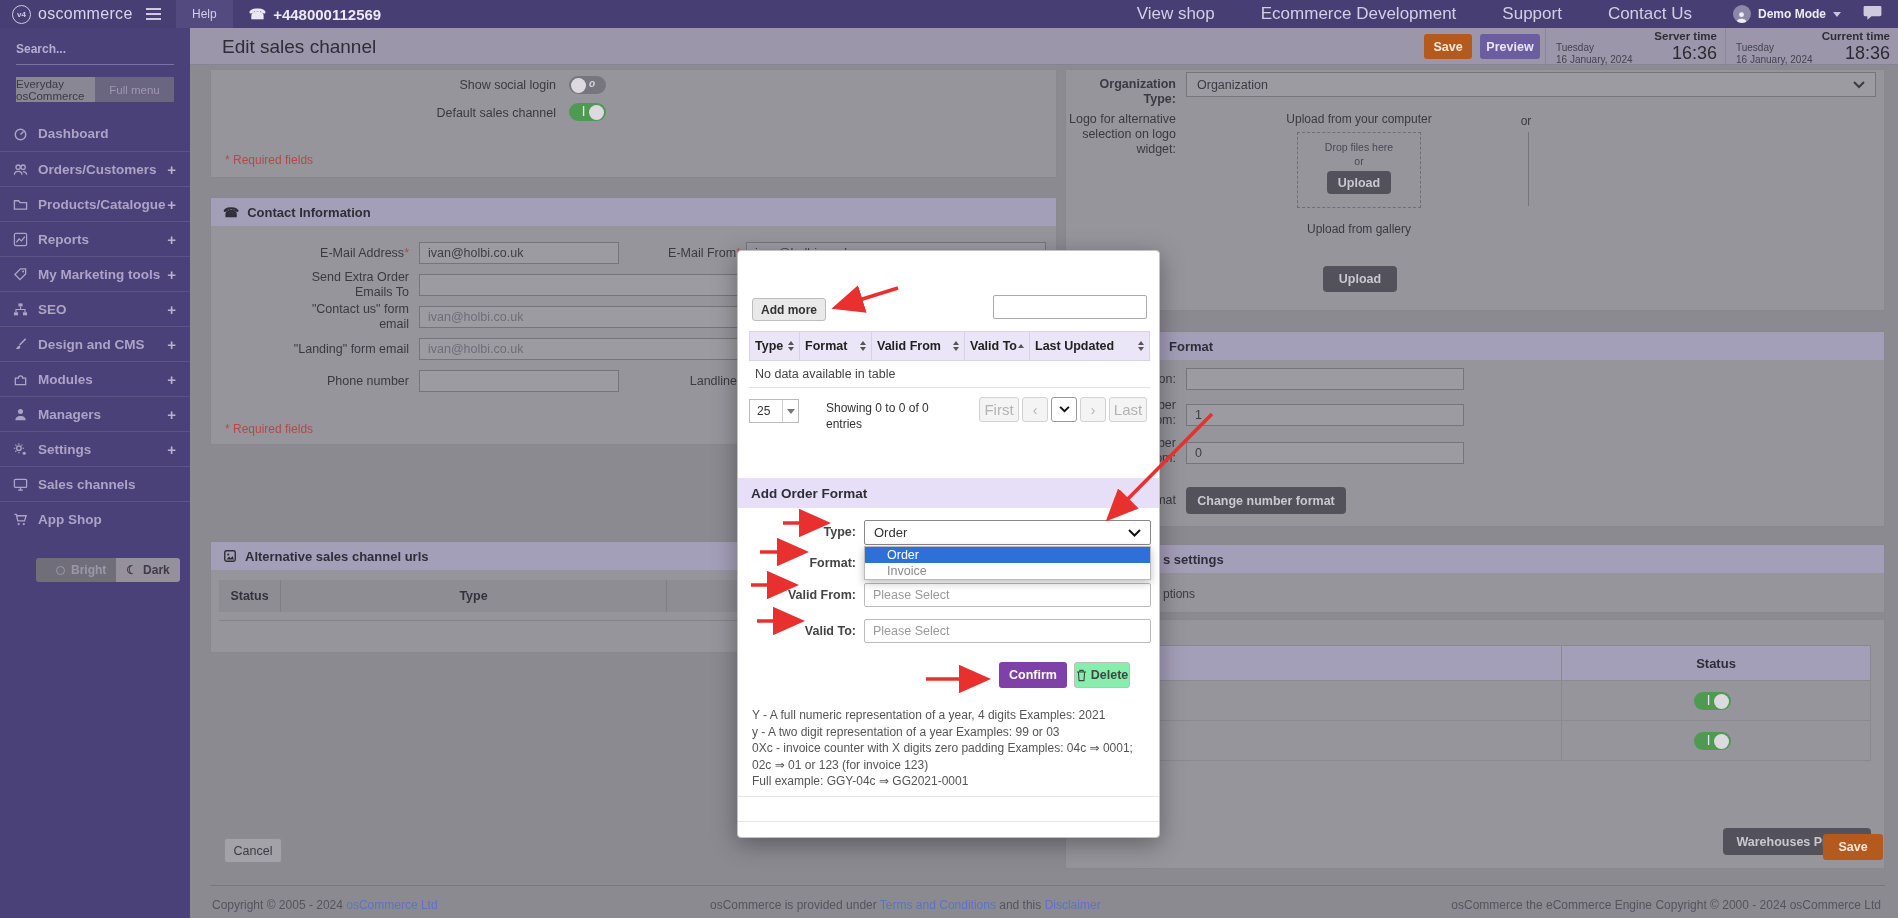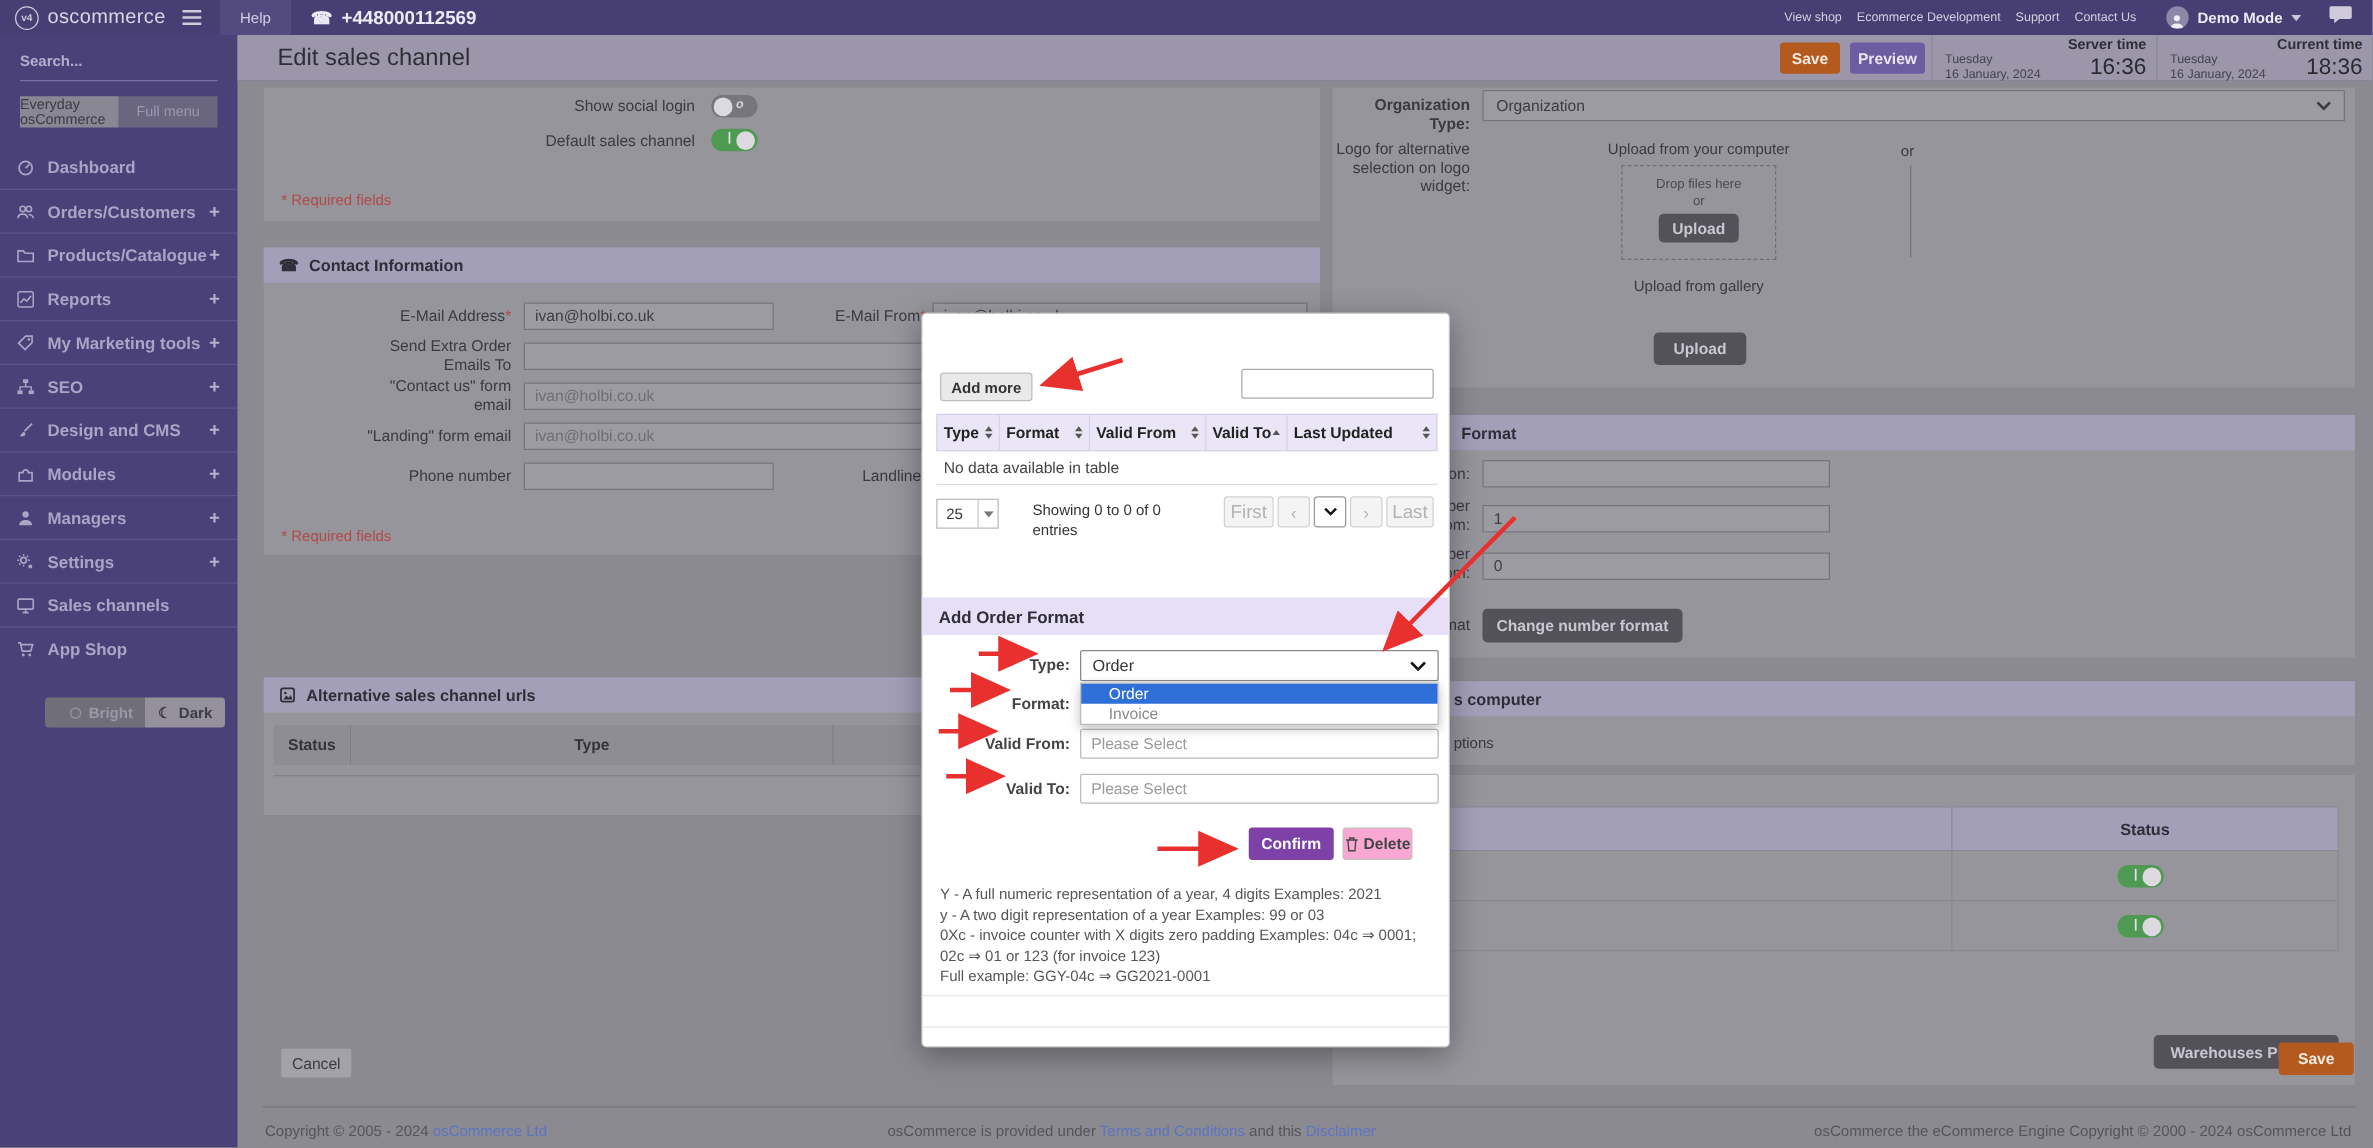--- a/index.html
+++ b/index.html
@@ -11,21 +11,21 @@
   .topbar { position:absolute; left:0; top:0; width:1898px; height:28px; background:#473e73; display:flex; align-items:center; color:#d3cfe2; z-index:3; }
   .brand { width:162px; display:flex; align-items:center; padding-left:12px; gap:7px; }
   .logo-badge { width:19px; height:19px; border:1.6px solid #cfcbdd; border-radius:50%; display:flex; align-items:center; justify-content:center; font-size:8px; color:#cfcbdd; font-weight:bold; }
   .brand-name { font-size:16px; letter-spacing:.3px; color:#dad6e8; }
   .burger { display:flex; flex-direction:column; gap:3px; margin-left:6px; cursor:pointer; }
   .burger i { display:block; width:15px; height:2px; background:#cfcbdd; }
   .help-block { height:28px; padding:0 16px; background:#534a80; display:flex; align-items:center; font-size:12px; margin-left:14px; cursor:pointer; }
   .phone { display:flex; align-items:center; gap:7px; margin-left:16px; font-size:15px; font-weight:bold; color:#ece9f4; }
   .phone .glyph { font-size:14px; }
   .top-spacer { flex:1; }
-  .top-link { font-size:10px; margin:0 6px; cursor:pointer; white-space:nowrap; }
+  .top-link { font-size:17px; margin:0 23px; cursor:pointer; white-space:nowrap; }
   .userbox { display:flex; align-items:center; gap:7px; margin:0 12px 0 18px; cursor:pointer; }
   .avatar { width:18px; height:18px; border-radius:50%; background:#8d87a8; display:flex; align-items:flex-end; justify-content:center; overflow:hidden; }
   .user-name { font-size:12px; font-weight:bold; color:#eceaf4; }
   .caret-dn { width:0; height:0; border-left:4px solid transparent; border-right:4px solid transparent; border-top:5px solid #c9c5da; }
   .chat { margin:0 16px 0 10px; cursor:pointer; }
 
   
   .sidebar { position:absolute; left:0; top:28px; width:190px; height:890px; background:#4a4178; z-index:2; color:#aba4c6; }
   .search-row { display:flex; align-items:center; margin:14px 16px 0 16px; border-bottom:1px solid #7a72a3; padding-bottom:8px; }
   .search-row input { flex:1; background:transparent; border:none; outline:none; color:#b5aed0; font-weight:bold; font-size:12px; font-family:"Liberation Sans",sans-serif; }
@@ -114,21 +114,21 @@
   .m-band { position:absolute; left:0; top:227px; width:421px; height:30px; background:#e6dff7; display:flex; align-items:center; padding-left:13px; font-size:13.5px; font-weight:bold; color:#2f2f38; }
   .m-lbl { position:absolute; width:110px; text-align:right; font-size:12.5px; font-weight:bold; color:#444; }
   .m-select { position:absolute; left:126px; width:287px; height:25px; background:#fff; border:1px solid #888; border-radius:2px; display:flex; align-items:center; justify-content:space-between; padding:0 9px; font-size:13px; color:#333; cursor:pointer; }
   .m-options { position:absolute; left:126px; top:295px; width:287px; background:#fff; border:1px solid #bbb; box-shadow:0 3px 8px rgba(0,0,0,.25); z-index:5; }
   .m-opt { height:16px; display:flex; align-items:center; padding-left:22px; font-size:12.5px; cursor:pointer; }
   .m-opt.sel { background:#2e6fd8; color:#fff; }
   .m-opt.plain { color:#8a8a8a; }
   .m-input { position:absolute; left:126px; width:287px; height:24px; border:1px solid #bbb; border-radius:2px; padding:0 8px; font-size:12.5px; font-family:"Liberation Sans",sans-serif; color:#333; }
   .m-input::placeholder { color:#9a9a9a; }
   .confirm-btn { position:absolute; left:261px; top:411px; width:68px; height:26px; background:#7e41a7; border:none; border-radius:3px; color:#fff; font-weight:bold; font-size:12.5px; cursor:pointer; font-family:"Liberation Sans",sans-serif; }
-  .delete-btn { position:absolute; left:336px; top:411px; width:56px; height:26px; background:#f9a8d4; border:1px solid #bfbfbf; border-radius:3px; color:#444; font-weight:bold; font-size:12.5px; cursor:pointer; display:flex; align-items:center; justify-content:center; gap:4px; font-family:"Liberation Sans",sans-serif; }
+  .delete-btn { position:absolute; left:336px; top:411px; width:56px; height:26px; background:#86efac; border:1px solid #bfbfbf; border-radius:3px; color:#444; font-weight:bold; font-size:12.5px; cursor:pointer; display:flex; align-items:center; justify-content:center; gap:4px; font-family:"Liberation Sans",sans-serif; }
   .m-help { position:absolute; left:14px; top:456px; width:397px; font-size:12px; color:#555; line-height:1.38; }
   .m-hr1 { position:absolute; left:0; top:545px; width:421px; border-top:1px solid #e6e6e6; }
   .m-hr2 { position:absolute; left:0; top:570px; width:421px; border-top:1px solid #e6e6e6; }
 
   .arrows { position:absolute; left:0; top:0; width:1898px; height:918px; z-index:20; pointer-events:none; }
 </style>
 </head>
 <body>
 
 <div id="app">
@@ -401,21 +401,21 @@
       <div class="lbl" style="left:70px; top:66px; width:40px;"><span>ber</span><br><span>om:</span></div>
       <input class="inp" style="left: 120px; top: 72px; width: 278px;" value="1">
       <div class="lbl" style="left:70px; top:104px; width:40px;"><span>ber</span><br><span>om:</span></div>
       <input class="inp" style="left: 120px; top: 110px; width: 278px;" value="0">
       <div class="lbl" style="left:70px; top:161px; width:40px;">mat</div>
       <button class="btn-dark" style="position:absolute; left:120px; top:155px; width:160px; height:27px;">Change number format</button>
     </div>
 
     <div class="card" style="left:875px; top:479px; width:820px; height:69px;">
       <div class="band" style="padding-left:97px;">
-          <span>s computer</span>
+          <span>s settings</span>
         </div>
       <div style="position:absolute; left:97px; top:42px; font-size:12px; color:#3b3a43;">ptions</div>
     </div>
 
     <div class="card" style="left:875px; top:554px; width:820px; height:250px;">
       <div style="position:absolute; left:15px; top:25px; width:790px;">
         <div style="display:flex; height:36px; background:#a49fb9; border:1px solid #8a8991;">
           <div style="width:480px; border-right:1px solid #8a8991;"></div>
           <div style="flex:1; display:flex; align-items:center; justify-content:center; font-weight:bold; font-size:13px; color:#2f2e38;">Status</div>
         </div>

